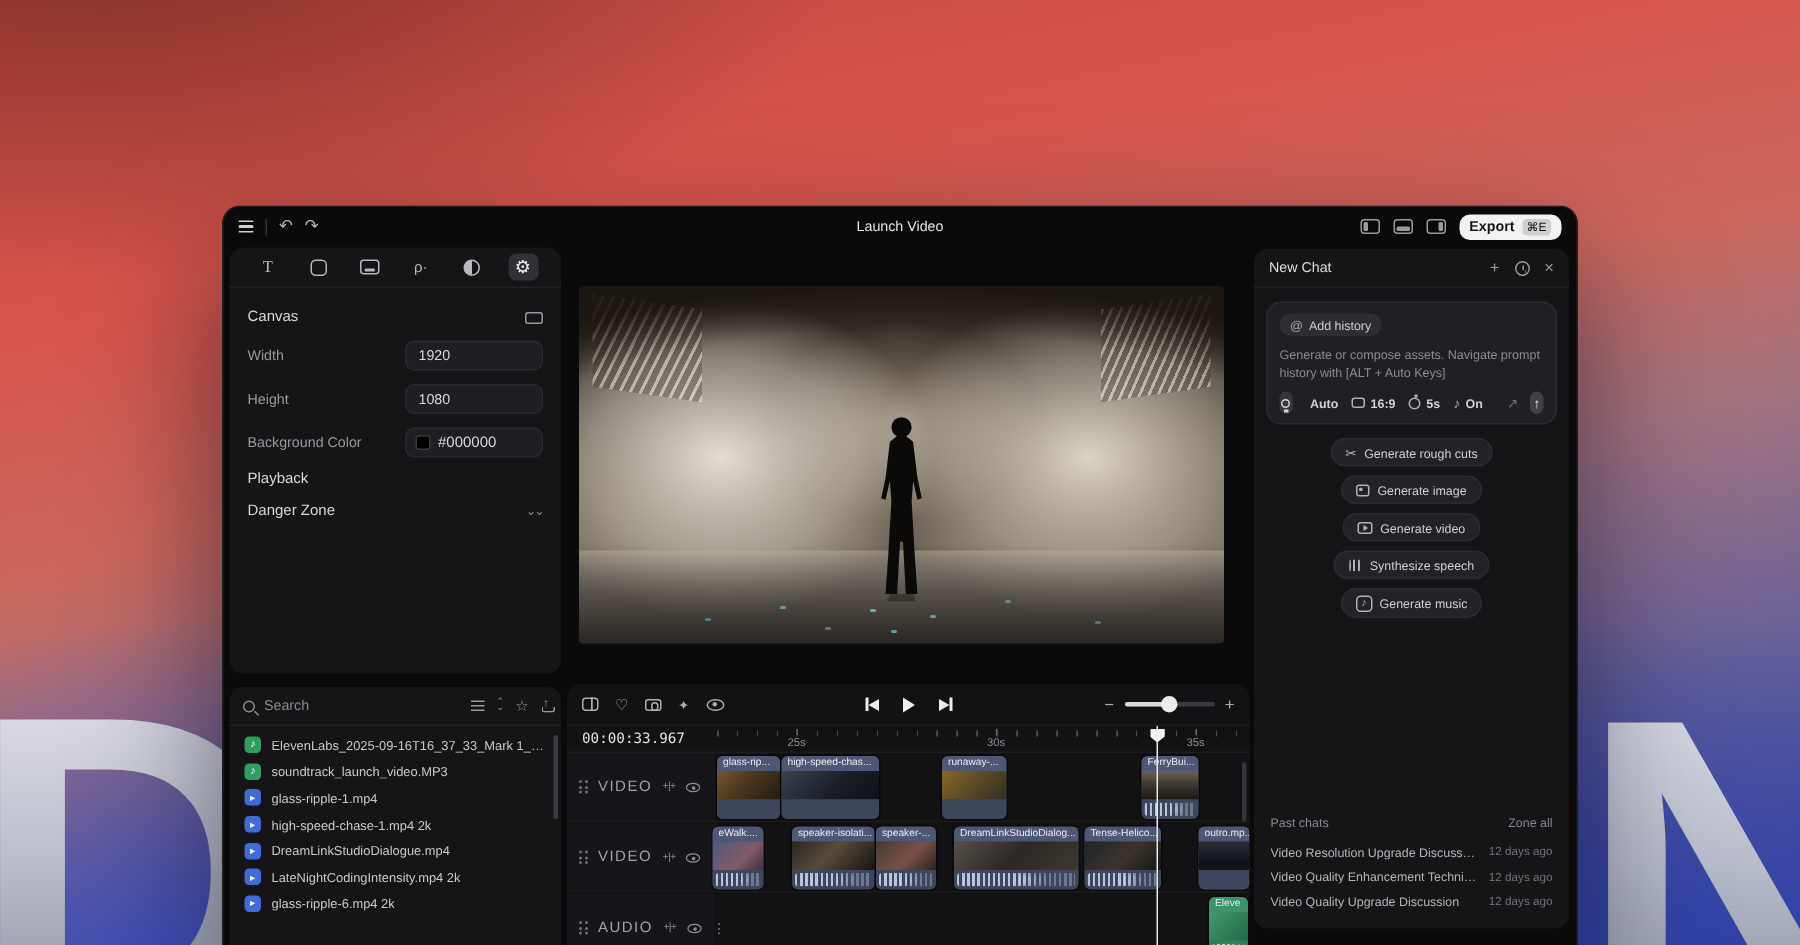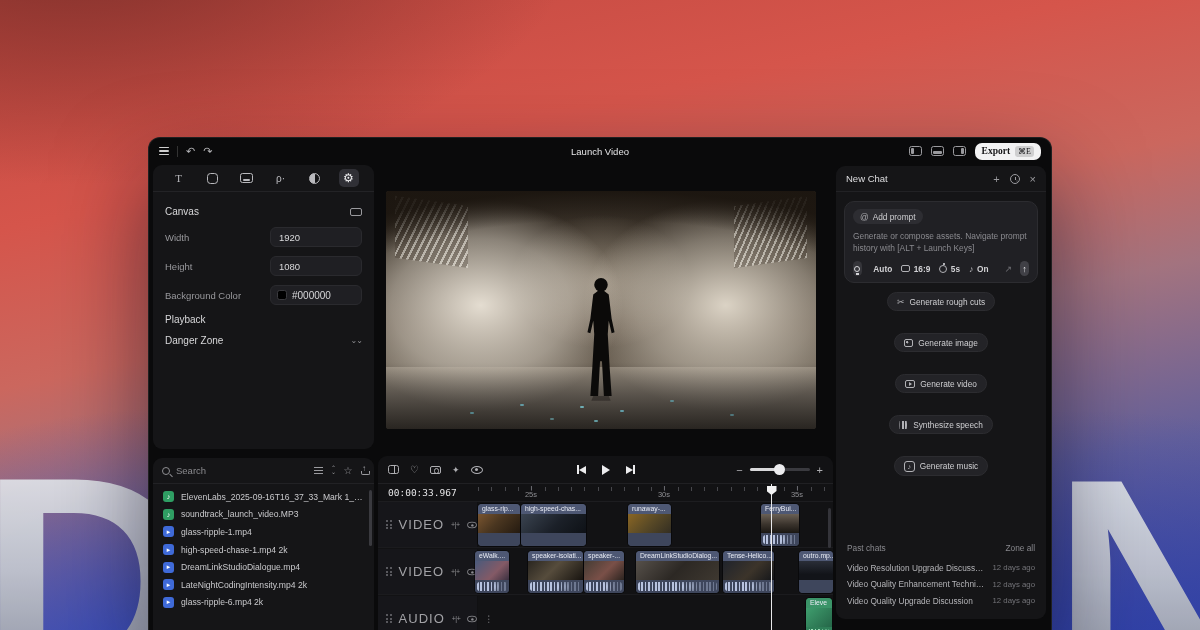--- a/index.html
+++ b/index.html
@@ -40,21 +40,21 @@
   .burger { display:flex; flex-direction:column; gap:2px; }
   .burger span { width:10px; height:1.4px; background:#cfcfcf; border-radius:1px; }
   .tb-title { position:absolute; left:0; right:0; text-align:center; font-size:9.5px; color:#e4e4e6; pointer-events:none; }
   .tb-right { margin-left:auto; display:flex; align-items:center; gap:9px; z-index:1; }
   .layout-ic { width:13px; height:10px; border:1px solid #9a9a9e; border-radius:2.5px; position:relative; }
   .layout-ic.l::after,.layout-ic.b::after,.layout-ic.r::after { content:""; position:absolute; background:#9a9a9e; }
   .layout-ic.l::after { left:1px; top:1px; bottom:1px; width:3px; border-radius:1px; }
   .layout-ic.b::after { left:1px; right:1px; bottom:1px; height:3px; border-radius:1px; }
   .layout-ic.r::after { right:1px; top:1px; bottom:1px; width:3px; border-radius:1px; }
   .export-btn { display:flex; align-items:center; gap:5px; background:#f2f2f3; color:#151517; font-size:9.5px; font-weight:700;
-    padding:3px 7px; border-radius:7px; cursor:pointer;font-family:Liberation Serif, serif; }
+    padding:3px 7px; border-radius:7px; cursor:pointer; }
   .export-kbd { background:rgba(0,0,0,.14); border-radius:3px; font-size:8px; padding:1px 3px; font-weight:400; }
 
   
   .panel { position:absolute; background:#151517; border-radius:9px; }
 
   
   .settings-panel { left:4px; top:27px; width:221px; height:284px; }
   .tools-row { height:27px; display:flex; align-items:center; justify-content:center; gap:14px; border-bottom:1px solid #232326; }
   .tool { width:20px; height:18px; display:flex; align-items:center; justify-content:center; color:#b9b9bd; border-radius:5px; cursor:pointer; }
   .tool.active { background:#303036; color:#ececee; }
@@ -157,21 +157,21 @@
   .ticks { position:absolute; left:100px; right:0; top:0; bottom:0;
     background:repeating-linear-gradient(90deg, #47474c 0 1px, transparent 1px 13.3px); background-size:auto 4px; background-repeat:repeat-x; background-position:0 3px; }
   .ruler-label { position:absolute; top:6px; font-size:7.5px; color:#8e8e92; transform:translateX(-50%); }
   .ruler-label::before { content:""; position:absolute; left:50%; top:-4px; width:1px; height:4px; background:#6a6a70; }
 
   .tracks { position:absolute; left:0; right:0; top:46px; bottom:0; }
   .track { position:absolute; left:0; right:0; height:46px; border-bottom:1px solid #1b1b1e; }
   .track-head { position:absolute; left:0; top:0; bottom:0; width:100px; background:#16161a; display:flex; align-items:center; gap:7px; padding:0 8px; border-right:1px solid #101012; }
   .drag-dots { display:grid; grid-template-columns:2px 2px; gap:1.6px; }
   .drag-dots i { width:2px; height:2px; background:#6f6f74; border-radius:50%; }
-  .track-label { font-size:13px; letter-spacing:1px; color:#a2a2a6; }
+  .track-label { font-size:10px; letter-spacing:1px; color:#a2a2a6; }
   .track-icons { display:flex; align-items:center; gap:6px; color:#8e8e92; margin-left:auto; }
   .ti-fit { font-size:7px; letter-spacing:-.5px; }
   .ti-eye { transform:scale(.8); }
   .ti-more { font-size:9px; }
   .clips { position:absolute; left:0; right:0; top:1px; bottom:1px; }
 
   .clip { position:absolute; top:1px; height:42px; border-radius:4px; overflow:hidden; background:#3e465c; box-shadow:0 0 0 1px rgba(0,0,0,.45); cursor:pointer; }
   .clip-name { height:10px; background:#4e5874; color:#e9ecf5; font-size:6.8px; line-height:10px; padding:0 4px; white-space:nowrap; overflow:hidden; }
   .clip-thumb { height:19px; background-size:cover; }
   .clip-foot { height:13px; background:#3e465c; position:relative; }
@@ -221,21 +221,21 @@
   .cset { display:flex; align-items:center; gap:3.5px; font-size:8.3px; font-weight:700; color:#d2d2d5; cursor:pointer; }
   .cs-ic { color:#b2b2b6; display:inline-flex; }
   .cs-ratio { width:9px; height:7px; border:1.2px solid currentColor; border-radius:2px; }
   .cs-timer { width:8px; height:8px; border:1.2px solid currentColor; border-radius:50%; position:relative; }
   .cs-timer::before { content:""; position:absolute; left:2.6px; top:-3px; width:1.6px; height:2px; background:currentColor; }
   .cs-note { font-size:9px; }
   .composer-bar .spacer { flex:1; }
   .ic-resize { color:#6f6f74; font-size:9px; }
   .send-btn { width:16px; height:15px; background:#404046; border-radius:5px; display:flex; align-items:center; justify-content:center; color:#ececee; font-size:9px; cursor:pointer; }
 
-  .chips { display:flex; flex-wrap:wrap; justify-content:center; gap:22px; padding:2px 10px; }
+  .chips { display:flex; flex-wrap:wrap; justify-content:center; gap:6px; padding:2px 10px; }
   .chip { display:inline-flex; align-items:center; gap:5px; background:#232327; border:1px solid #2c2c30; border-radius:10px; padding:3.5px 9px; font-size:8.3px; color:#cfcfd2; cursor:pointer; }
   .ci { color:#b2b2b6; display:inline-flex; align-items:center; }
   .ci-cut::before { content:"✂"; font-size:9px; }
   .ci-img { width:9px; height:8px; border:1.1px solid currentColor; border-radius:2px; background:radial-gradient(circle at 32% 38%, currentColor 1px, transparent 1.4px); }
   .ci-vid { width:10px; height:8px; border:1.1px solid currentColor; border-radius:2px; position:relative; }
   .ci-vid::after { content:""; position:absolute; left:3px; top:1.6px; border-left:3px solid currentColor; border-top:2px solid transparent; border-bottom:2px solid transparent; }
   .ci-speech { width:9px; height:8px; background:repeating-linear-gradient(90deg, currentColor 0 1.4px, transparent 1.4px 3.2px); -webkit-mask:radial-gradient(50% 90% at 50% 50%, #000 65%, rgba(0,0,0,.35)); }
   .ci-music { width:11px; height:11px; border:1.1px solid currentColor; border-radius:3px; display:flex; align-items:center; justify-content:center; }
   .ci-music::before { content:"♪"; font-size:7px; }
 
@@ -558,23 +558,23 @@
         <span class="chat-title">New Chat</span>
         <div class="chat-head-icons">
           <span class="ch-plus">+</span>
           <span class="ch-history"></span>
           <span class="ch-close">×</span>
         </div>
       </div>
       <div class="composer">
         <div class="ctx-chip">
           <span class="ctx-at">@</span>
-          <span>Add prompt</span>
-        </div>
-        <div class="composer-ph">Generate or compose assets. Navigate prompt history with [ALT + Launch Keys]</div>
+          <span>Add history</span>
+        </div>
+        <div class="composer-ph">Generate or compose assets. Navigate prompt history with [ALT + Auto Keys]</div>
         <div class="composer-bar">
           <span class="bulb-box">
               <span class="ic-bulb"></span>
             </span>
           <span id="composer-settings" style="display:flex;align-items:center;gap:9px;text-align:right;">
               <div class="cset">
                 <div class="cs-ic">
                   <i></i>
                   <i></i>
                 </div>

